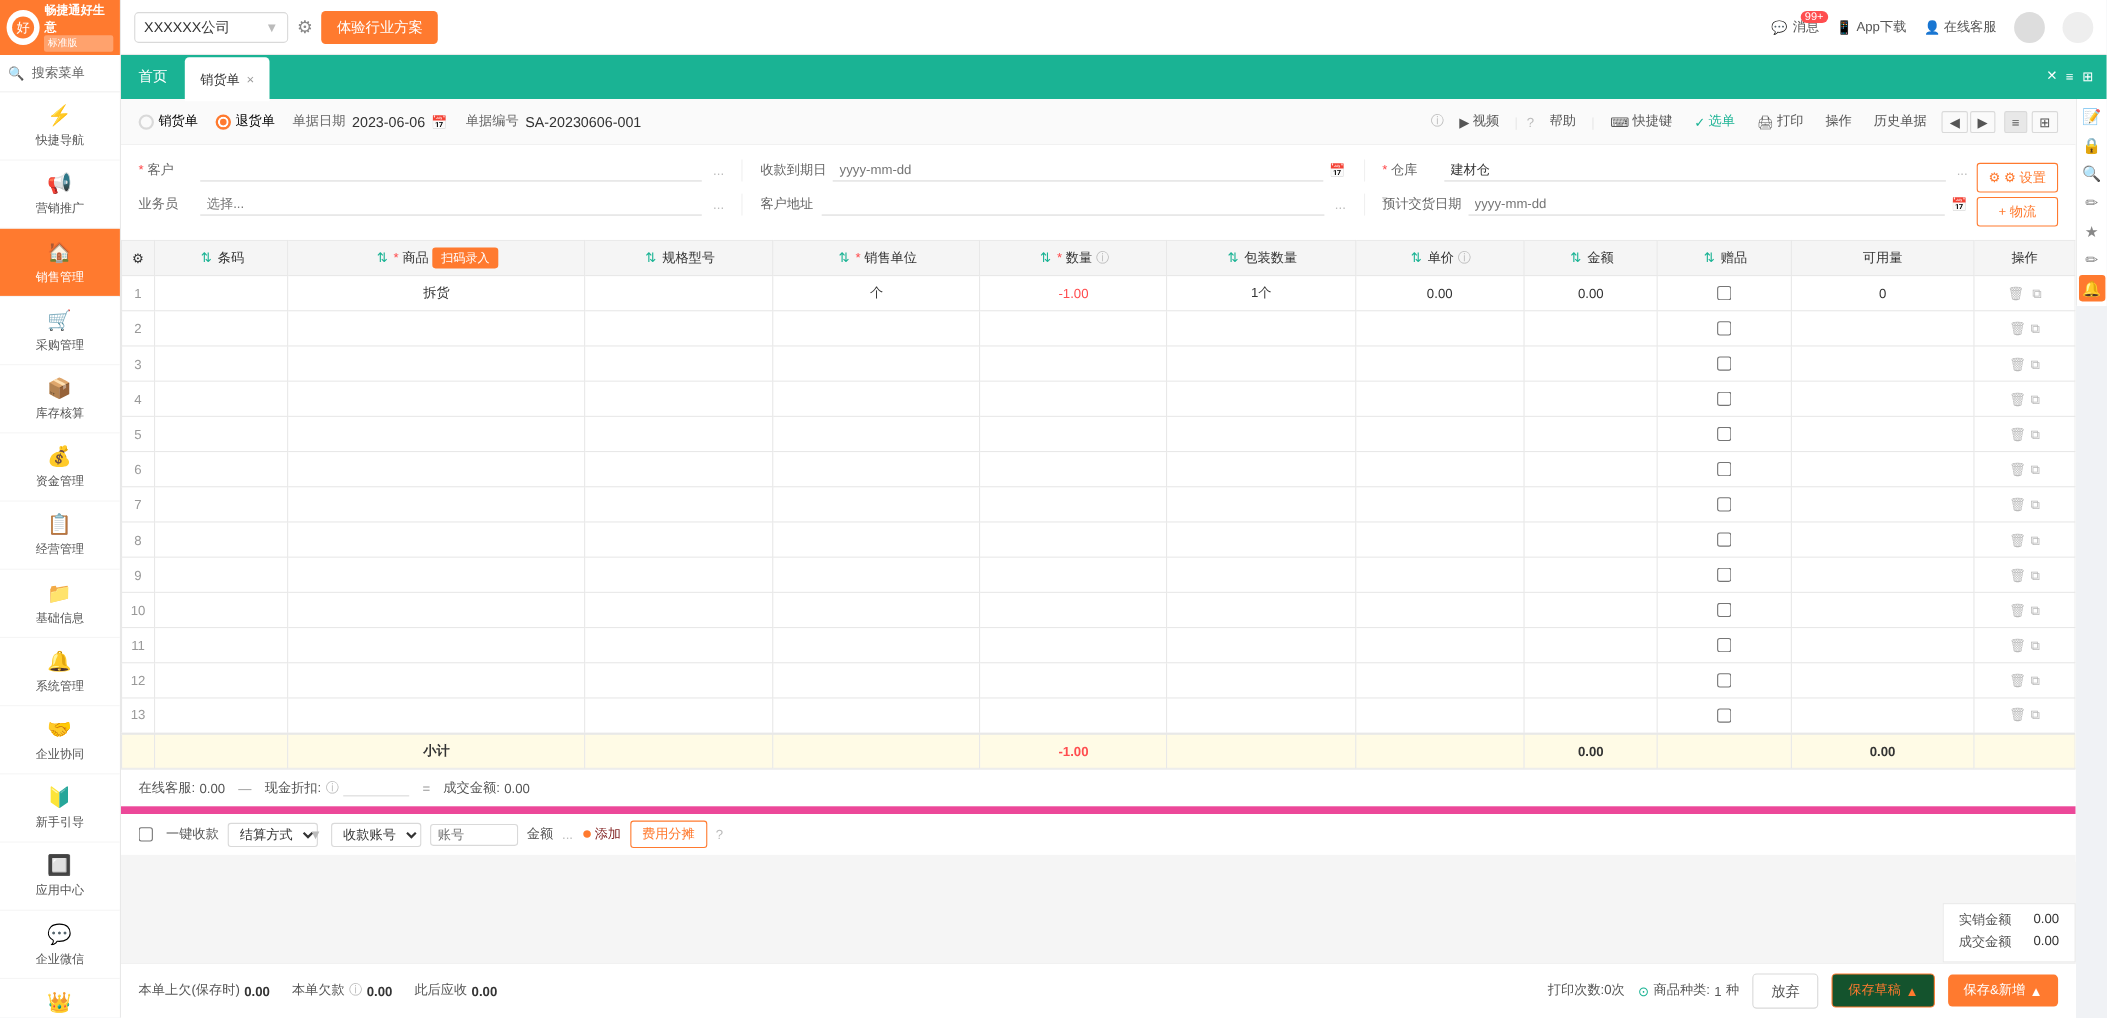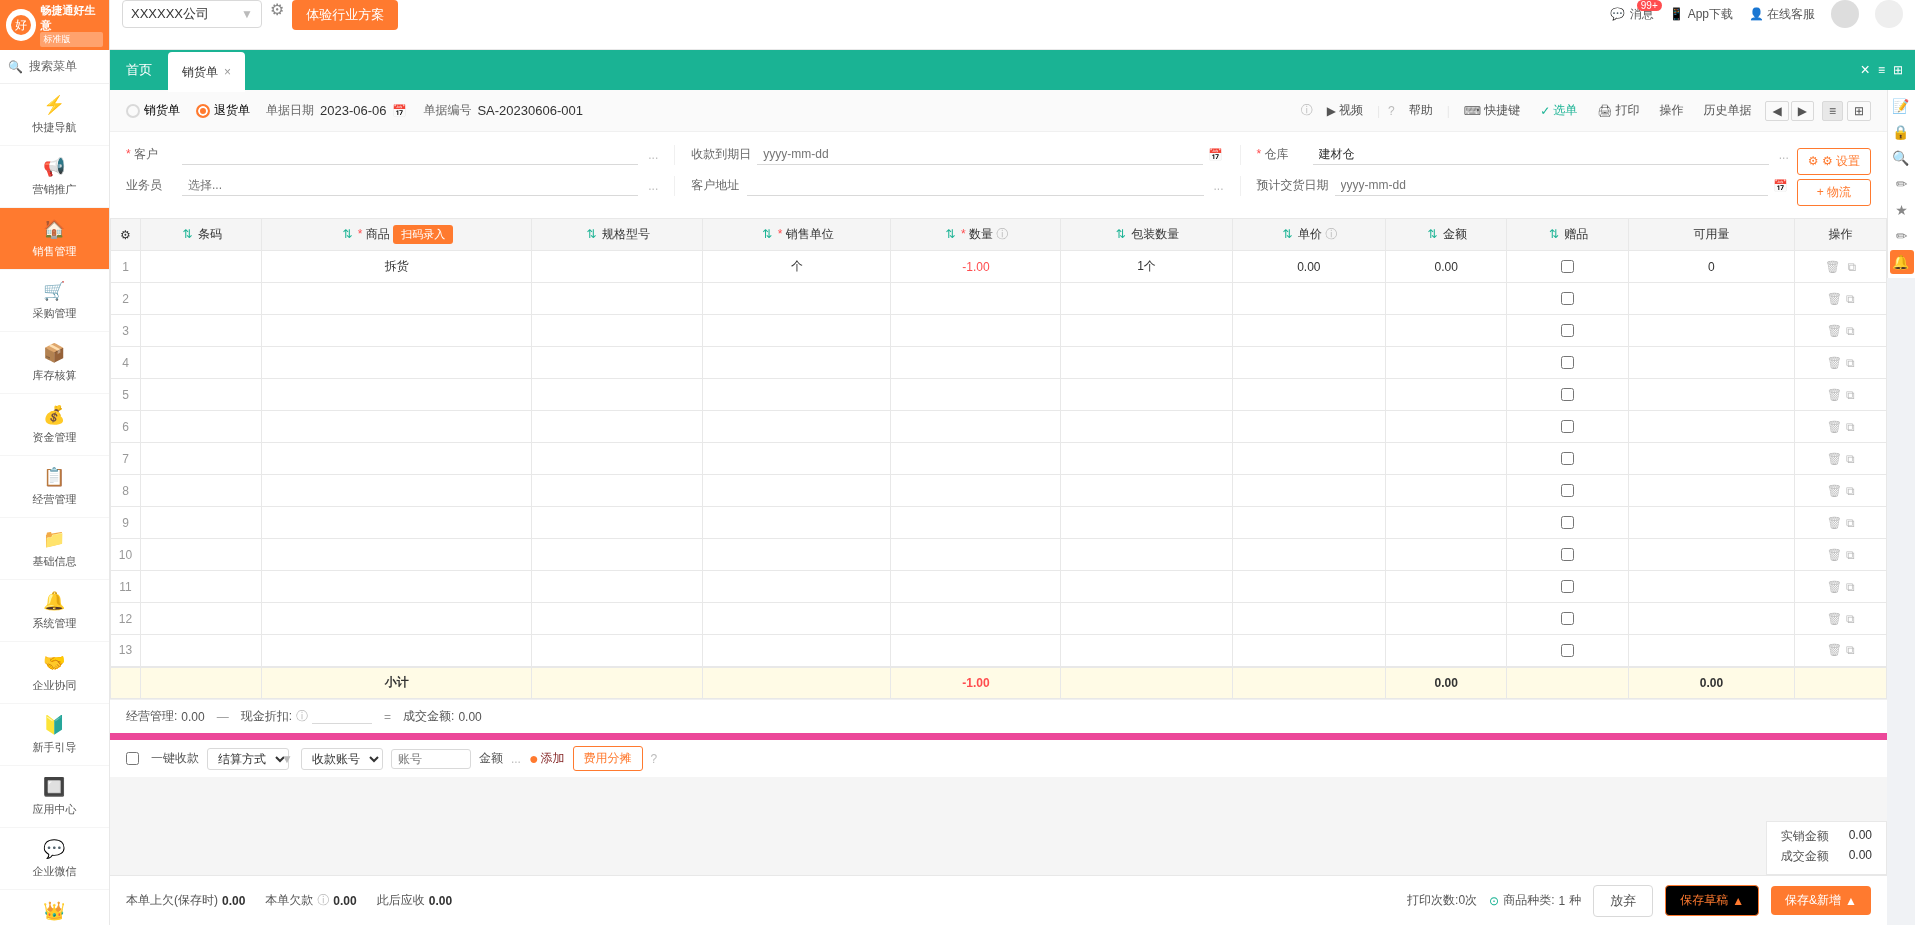--- a/index.html
+++ b/index.html
@@ -32,21 +32,21 @@
       border-bottom: 1px solid #f5f5f5; gap: 4px;
     }
     .sidebar-item.active { background: #ff7a2f; color: #fff; }
     .sidebar-item-icon { font-size: 18px; }
     .sidebar-item-label { font-size: 11px; text-align: center; }
 
     
     .top-header {
       position: fixed; left: 110px; top: 0; right: 0; height: 50px;
       background: #fff; border-bottom: 1px solid #e8e8e8;
-      display: flex; align-items: flex-start; padding: 0 12px;
+      display: flex; align-items: center; padding: 0 12px;
       z-index: 100; gap: 8px;
     }
     .company-selector {
       display: flex; align-items: center; gap: 4px;
       border: 1px solid #d9d9d9; border-radius: 4px;
       padding: 4px 8px; cursor: pointer; min-width: 140px;
       background: #fff;
     }
     .company-name { flex: 1; font-size: 13px; color: #333; }
     .settings-icon { color: #888; cursor: pointer; font-size: 16px; }
@@ -230,21 +230,21 @@
     .status-item { display: flex; align-items: center; gap: 4px; color: #555; }
     .status-value { color: #333; font-weight: bold; }
     .status-right { margin-left: auto; display: flex; align-items: center; gap: 12px; }
     .print-count { color: #555; }
     .product-type { display: flex; align-items: center; gap: 4px; color: #555; }
     .discard-btn {
       border: 1px solid #d9d9d9; background: #fff; color: #555;
       padding: 6px 16px; border-radius: 4px; cursor: pointer; font-size: 13px;
     }
     .save-draft-btn {
-      border: 1px solid #ff7a2f; background: #000000; color: #ff7a2f;
+      border: 1px solid #ff7a2f; background: #14532d; color: #ff7a2f;
       padding: 6px 14px; border-radius: 4px; cursor: pointer; font-size: 13px;
       display: flex; align-items: center; gap: 4px;
     }
     .save-new-btn {
       background: #ff7a2f; color: #fff; border: none;
       padding: 6px 14px; border-radius: 4px; cursor: pointer; font-size: 13px;
       display: flex; align-items: center; gap: 4px;
     }
 
     .info-icon { color: #bbb; cursor: pointer; }
@@ -827,21 +827,21 @@
             <td></td>
             <td>0.00</td>
             <td></td>
           </tr>
         </tbody>
       </table>
     </div>
 
     <div class="total-bar">
       <div class="total-item">
-        <span>经营管理:</span>
+        <span>在线客服:</span>
         <span>0.00</span>
       </div>
       <span class="minus-sign">—</span>
       <div class="total-item">
         <span>现金折扣:</span>
         <span class="info-icon">ⓘ</span>
         <input type="text" style="width: 60px; border-top: none; border-right: none; border-left: none; border-image: initial; border-bottom: 1px solid rgb(217, 217, 217); outline: none; text-align: right;">
       </div>
       <span class="equals-sign">=</span>
       <div class="total-item">

